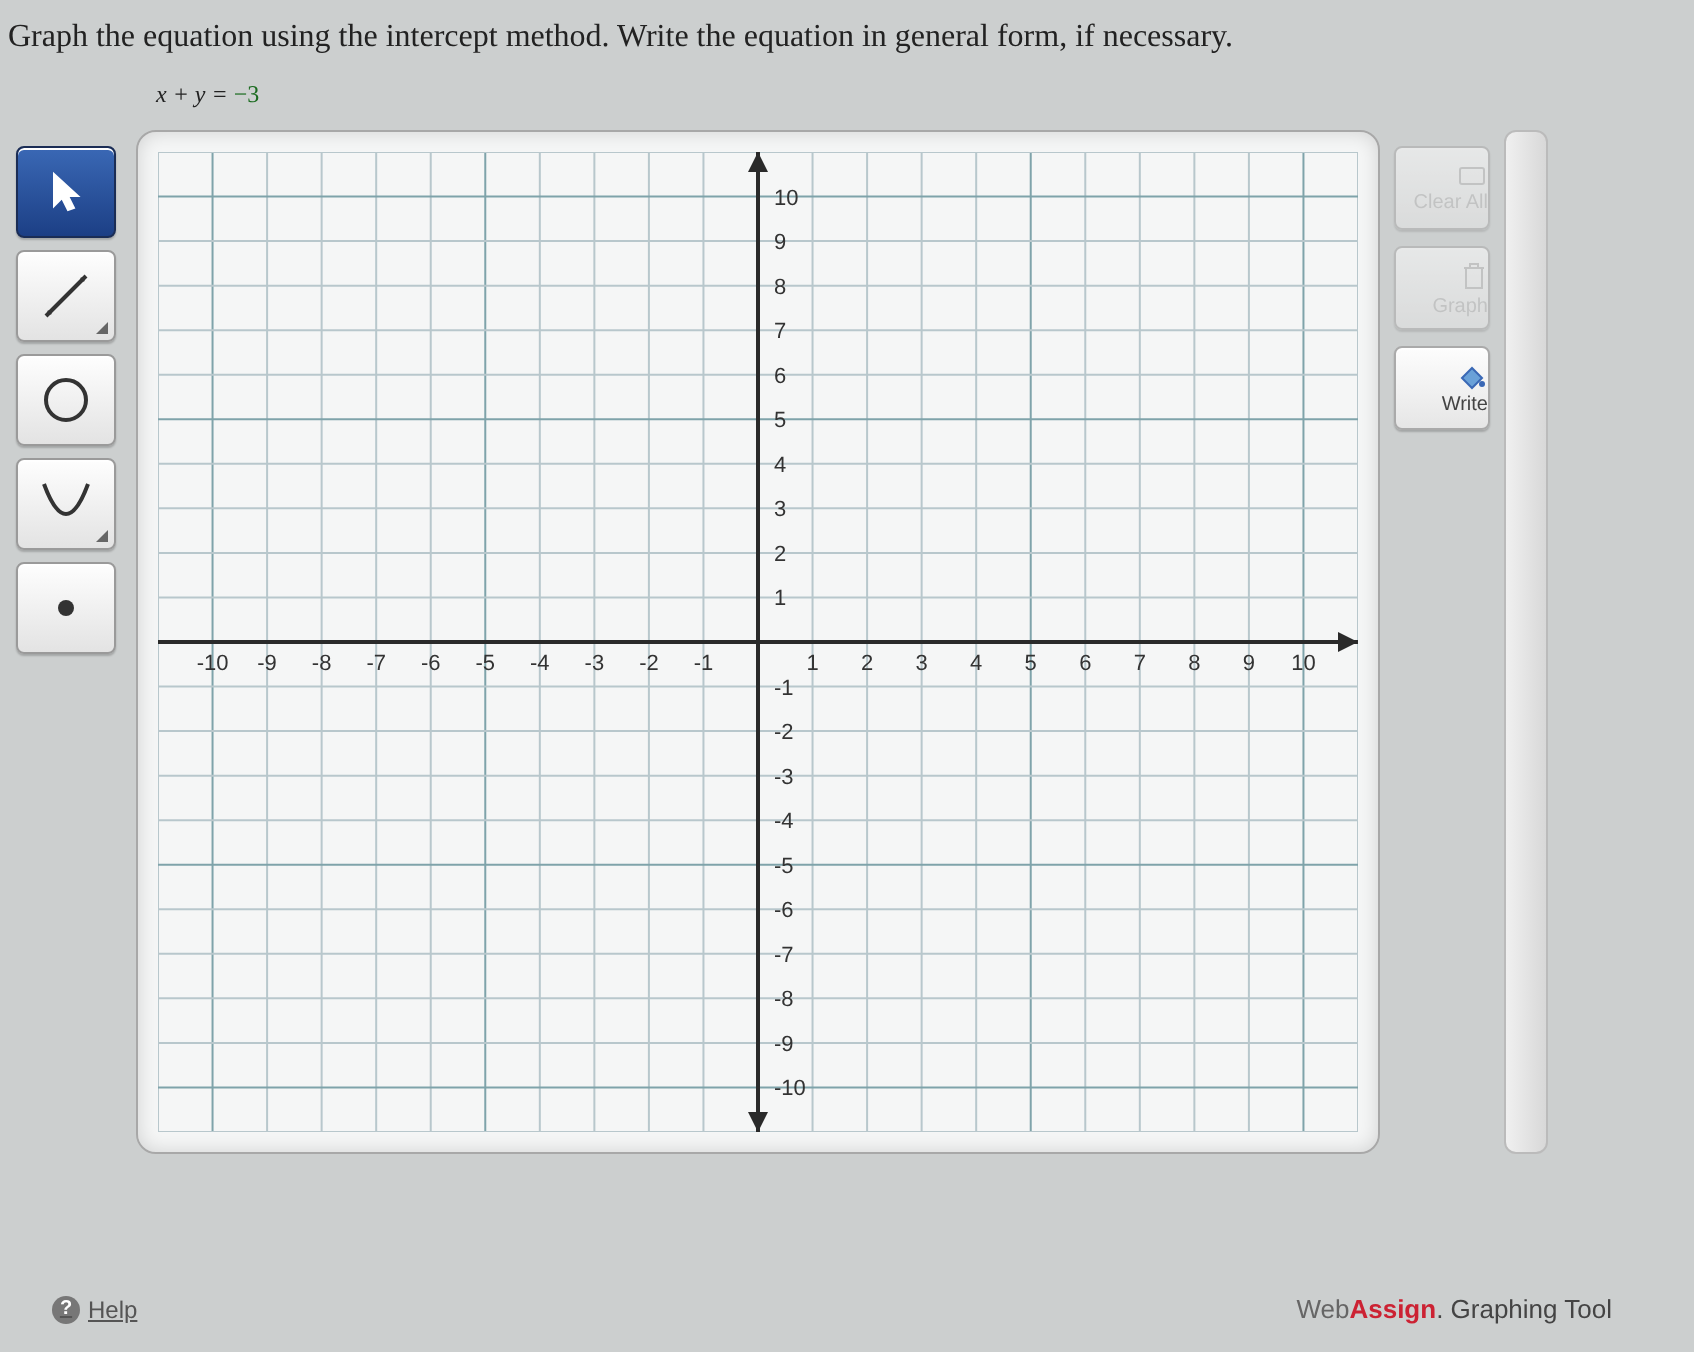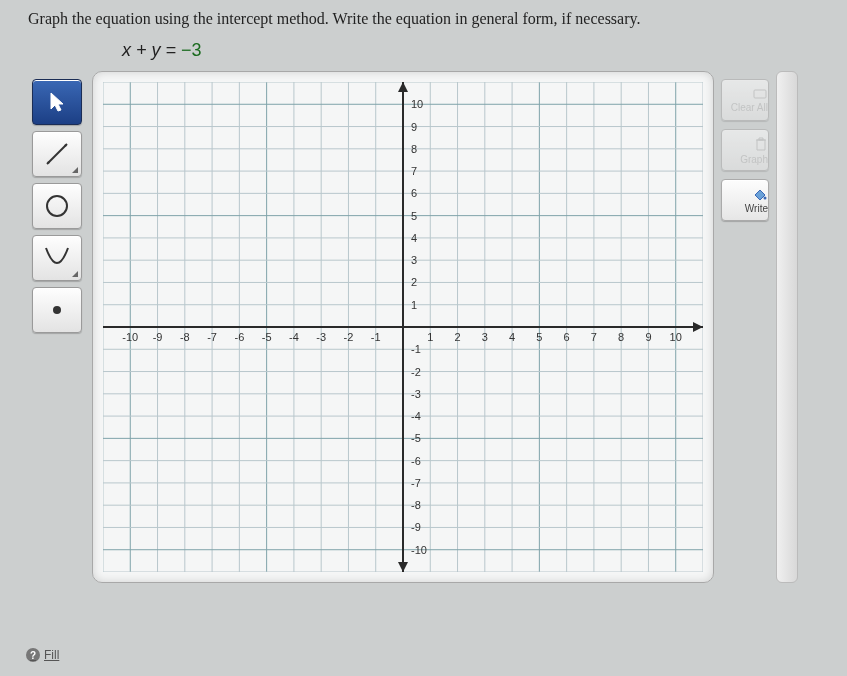--- a/index.html
+++ b/index.html
@@ -7,35 +7,35 @@
     padding: 0;
     background: #cccfcf;
     font-family: Verdana, Arial, sans-serif;
     font-size: 14px;
     color: #333;
   }
   .page {
     width: 847px;
     height: 676px;
     box-sizing: border-box;
-    padding: 10px 28px;
+    padding: 10px 4px;
     position: relative;
   }
   .instruction {
     font-size: 16px;
     color: #222;
     margin-bottom: 12px;
     font-family: Georgia, serif;
   }
   .equation-row {
-    font-family: Liberation Sans, sans-serif;
+    font-family: Liberation Serif, serif;
     font-style: italic;
-    font-size: 18px;
+    font-size: 12px;
     color: #222;
-    margin: 0 0 10px 94px;
+    margin: 0 0 10px 74px;
   }
   .equation-row .num { color: #1a6b1f; font-style: normal; }
 
   .tool-area {
     display: flex;
     flex-direction: row;
     align-items: flex-start;
     position: relative;
   }
 
@@ -342,17 +342,20 @@
       </div>
     </div>
 
     <div class="scroll-slot"></div>
 
   </div>
 
   <div class="footer-row">
     <div class="help-link">
       <span class="help-icon">?</span>
-      <span>Fill</span>
+      <span>Help</span>
+    </div>
+    <div class="brand">
+      <span class="b1">Web</span><span class="b2">Assign</span><span>. Graphing Tool</span>
     </div>
   </div>
 
 </div>
 
 </body></html>

